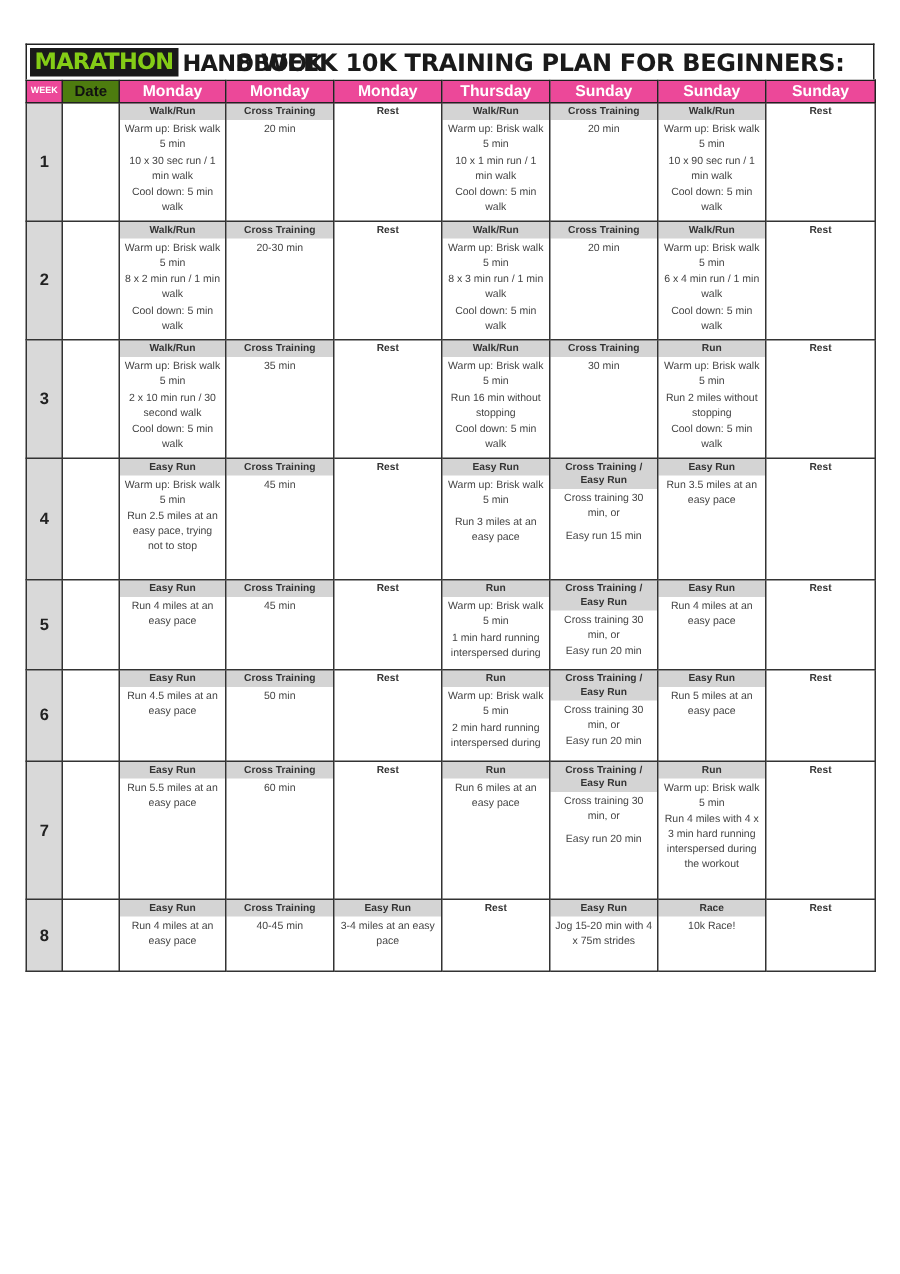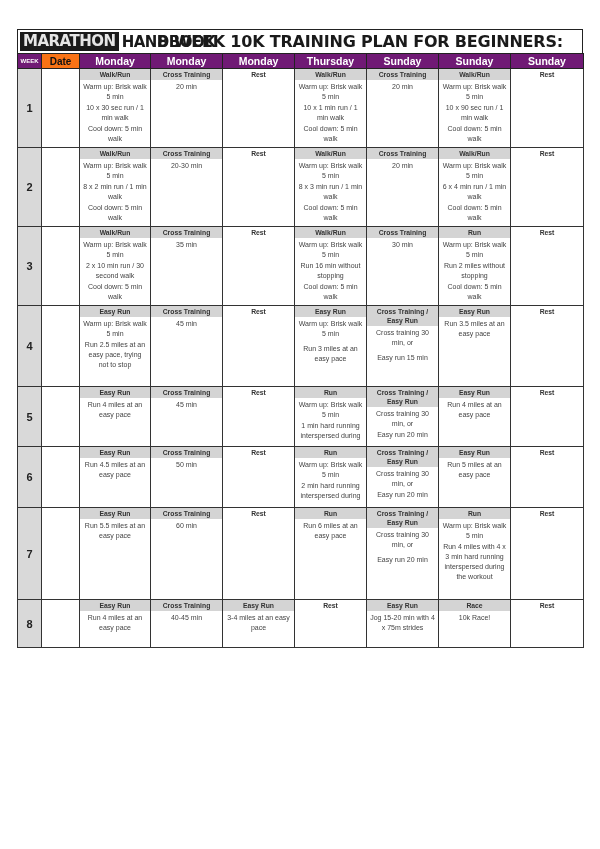--- a/index.html
+++ b/index.html
@@ -1,26 +1,26 @@
 <!DOCTYPE html>
 <html><head>
 <meta charset="utf-8">
 <style>
   html, body { margin: 0; padding: 0; background: #ffffff; }
   body { width: 600px; height: 849px; position: relative; font-family: "Liberation Sans", sans-serif; color: #333; }
   .sheet { position: absolute; left: 17px; top: 29px; width: 566px; }
   .titlebar { position: relative; height: 23px; border: 1px solid #222; border-bottom: none; background: #fff; }
   .logo { position: absolute; left: 2px; top: 2px; height: 19px; display: flex; align-items: center; }
-  .logo-box { background: #1a1a1a; color: #e5e5e5; font-weight: bold; font-size: 15px; letter-spacing: -0.5px; padding: 0 3px; height: 19px; line-height: 19px; font-family: "DejaVu Sans", sans-serif; }
+  .logo-box { background: #1a1a1a; color: #84cc16; font-weight: bold; font-size: 15px; letter-spacing: -0.5px; padding: 0 3px; height: 19px; line-height: 19px; font-family: "DejaVu Sans", sans-serif; }
   .logo-rest { color: #1a1a1a; font-weight: bold; font-size: 15px; letter-spacing: -0.5px; padding-left: 3px; font-family: "DejaVu Sans", sans-serif; text-align: right; }
   .plan-title { position: absolute; right: 19px; top: 2px; font-size: 16px; font-weight: bold; color: #1a1a1a; line-height: 19px; font-family: "DejaVu Sans", sans-serif; letter-spacing: -0.2px; }
   table { border-collapse: collapse; width: 566px; table-layout: fixed; }
-  th { background: #701a75; color: #fff; font-size: 10.5px; font-weight: bold; height: 14px; padding: 0; border: 1px solid #222; }
+  th { background: #ec4899; color: #fff; font-size: 10.5px; font-weight: bold; height: 14px; padding: 0; border: 1px solid #222; }
   th.week-h { font-size: 6px; }
-  th.date-h { background: #f97316; color: #111; font-size: 10px; margin-top: 16px; }
+  th.date-h { background: #4d7c0f; color: #111; font-size: 10px; margin-top: 16px; }
   td { border: 1px solid #333; vertical-align: top; padding: 0; font-size: 7px; text-align: center; line-height: 10px; color: #444; }
   td.week-num { background: #d9d9d9; vertical-align: middle; font-size: 11px; font-weight: bold; color: #222; }
   td.date-cell { background: #fff; }
   .cell-h { background: #d4d4d4; font-weight: bold; color: #333; font-size: 6.8px; padding: 1px 1px; line-height: 9px; min-height: 9px; }
   .cell-h.plain { background: #fff; }
   .cell-body { padding: 2px 3px; }
   .line { margin-bottom: 1px; }
   .gap { height: 4px; }
 </style>
 </head>

